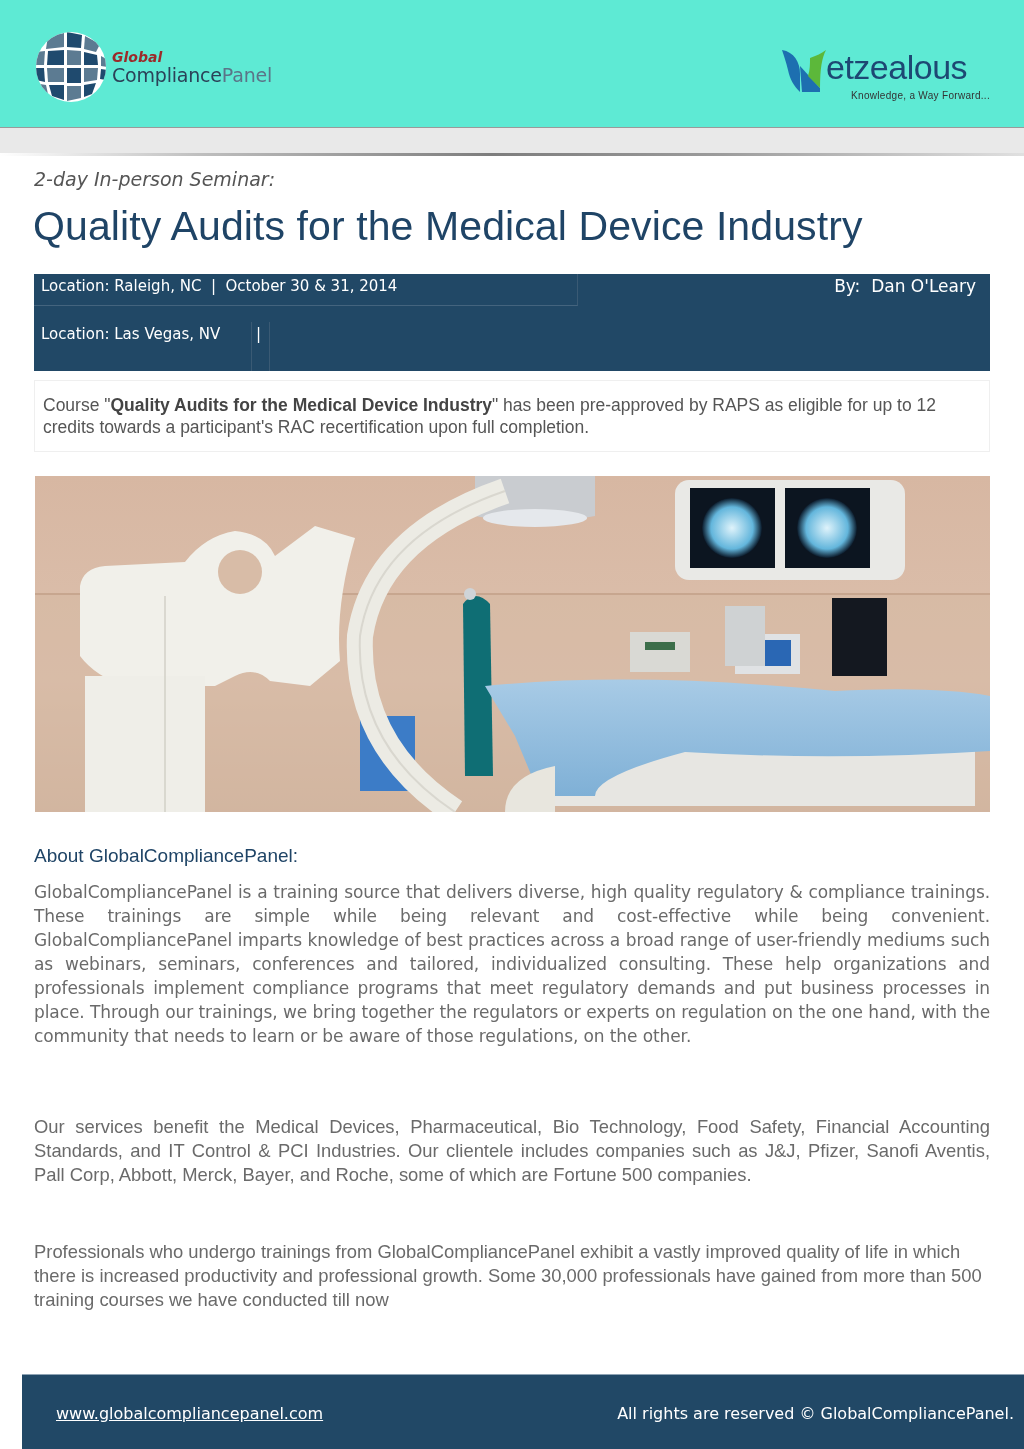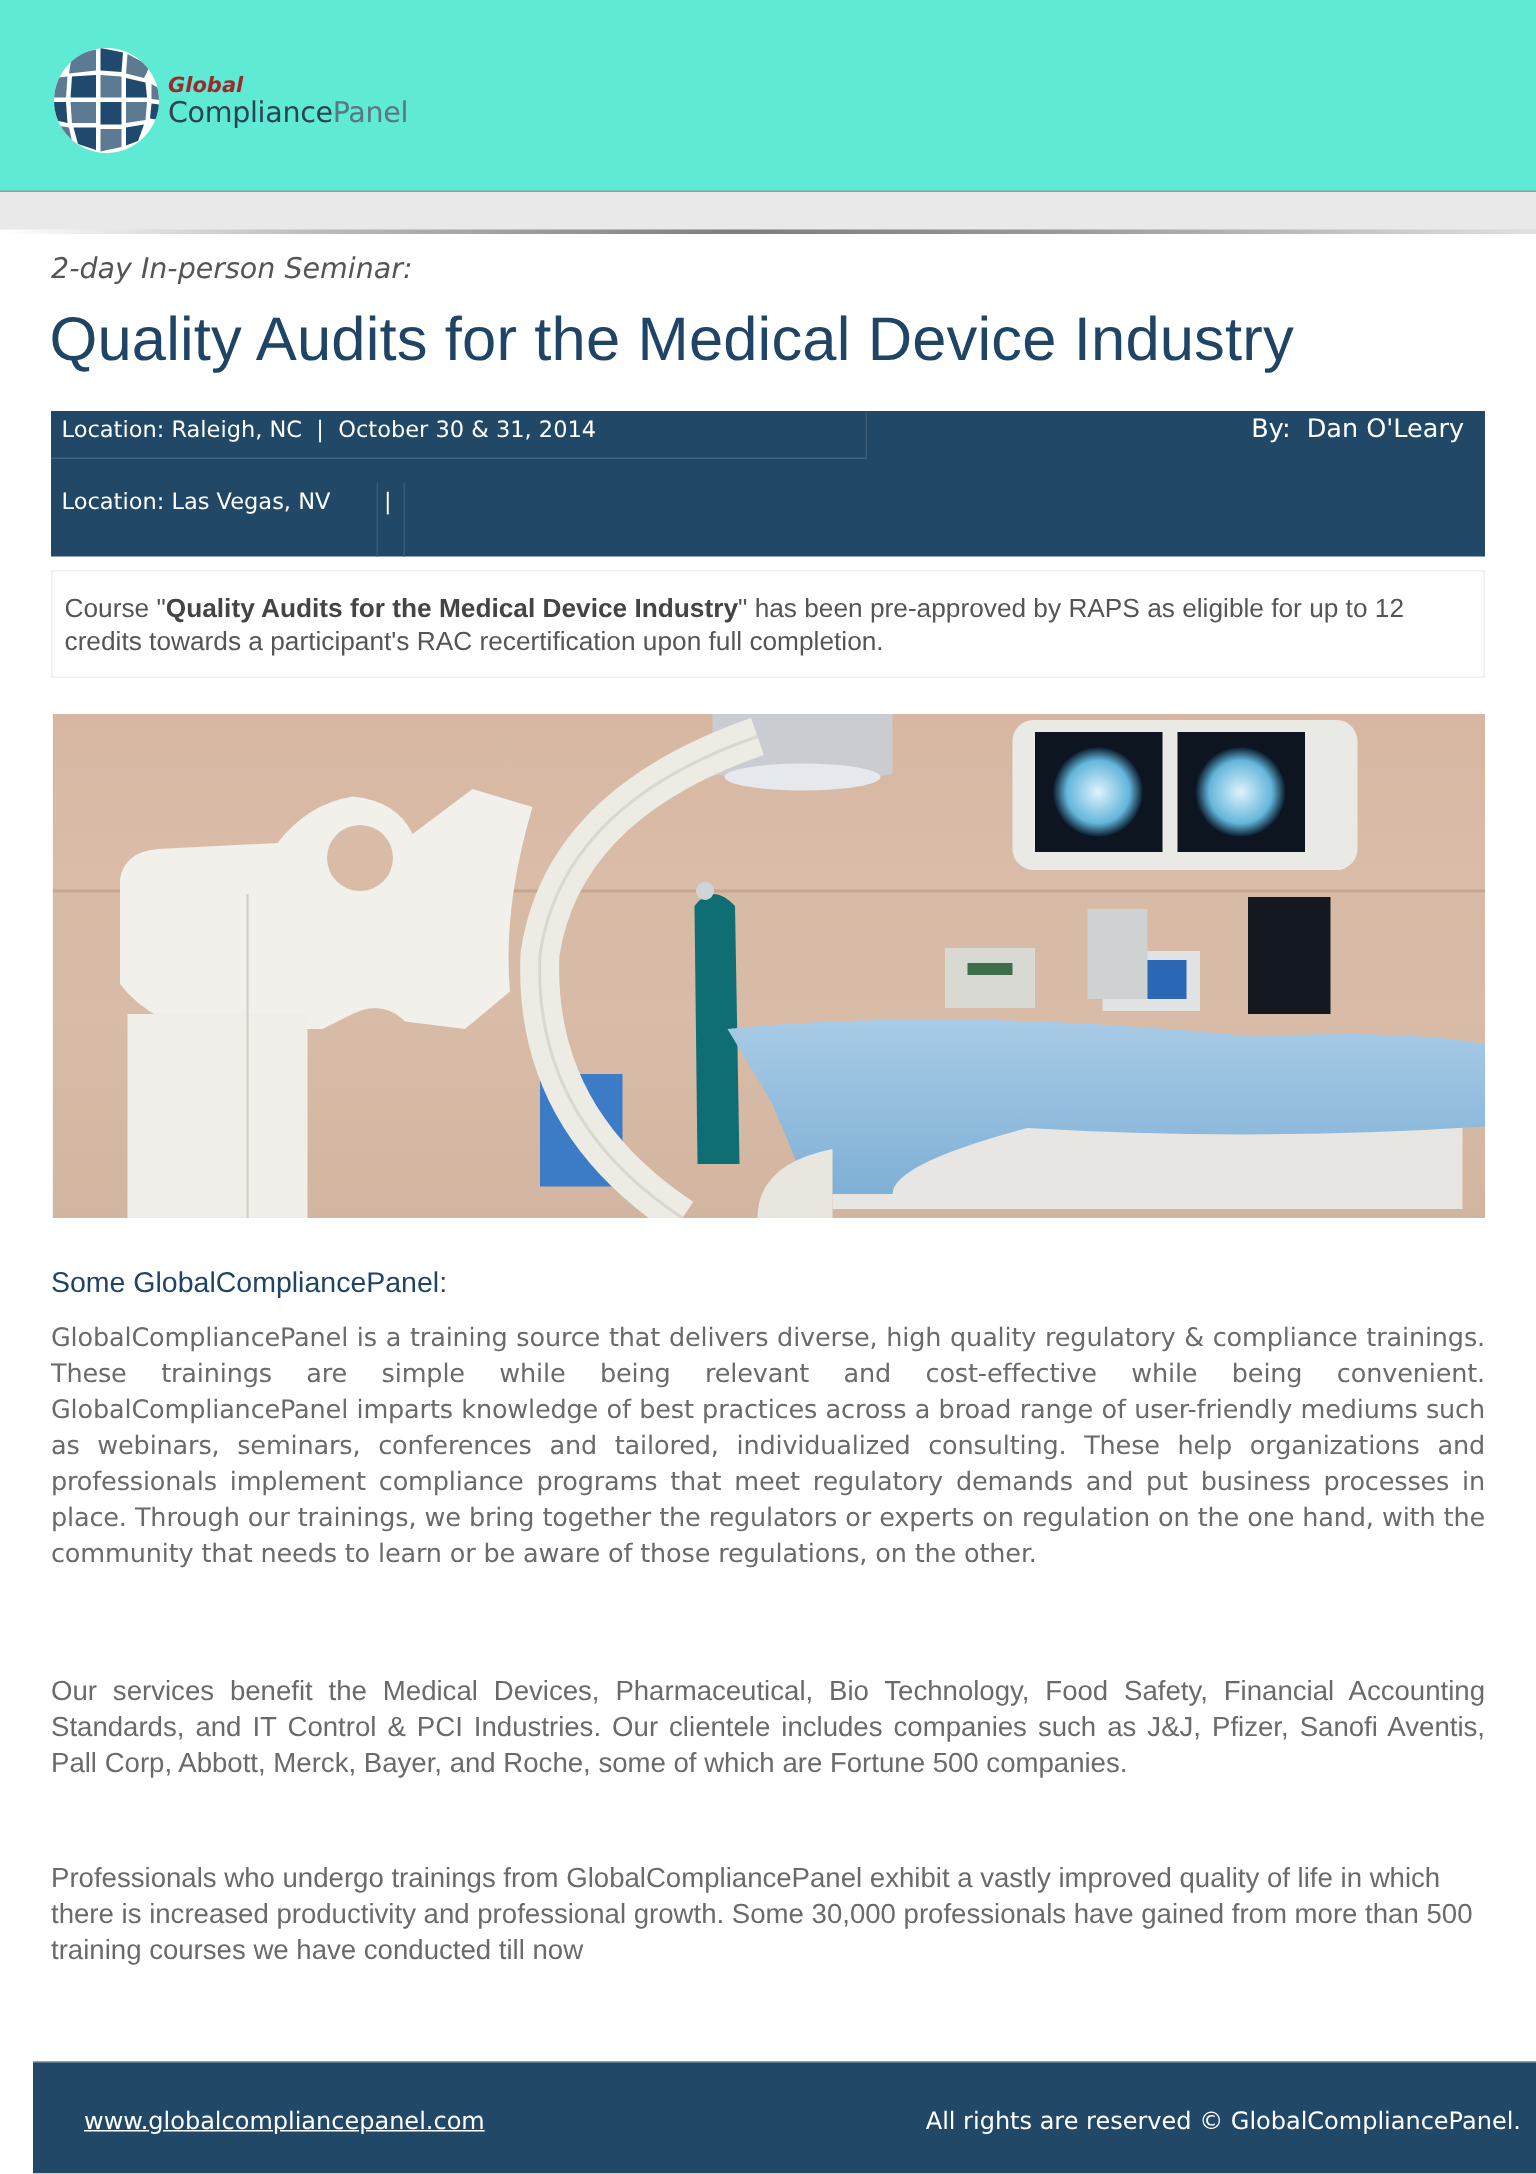--- a/index.html
+++ b/index.html
@@ -86,20 +86,29 @@
         <path d="M33 56 L47 56 L47 68 L33 71 Z" fill="#5c7b92"></path>
         <path d="M50 55 L62 53 L58 64 L50 67 Z" fill="#1f4a6e"></path>
       </g>
     </svg>
     <div class="gcp-text">
       <div class="gcp-global">Global</div>
       <div class="gcp-name"><span>Compliance</span><span class="panel">Panel</span></div>
     </div>
   </div>
 
+  <div class="nz-logo">
+    <svg class="nz-mark" viewBox="0 0 52 46">
+      <path d="M2 2 C14 4 20 14 20 26 L20 44 C14 38 10 32 8 22 C6 14 4 8 2 2 Z" fill="#1d6fb0"></path>
+      <path d="M20 18 L40 40 L40 44 L22 44 Z" fill="#1d6fb0"></path>
+      <path d="M30 10 C36 8 42 5 46 2 C42 10 40 20 40 40 L28 28 C30 22 30 16 30 10 Z" fill="#5cb83a"></path>
+    </svg>
+    <div class="nz-word">etzealous</div>
+    <div class="nz-tag">Knowledge, a Way Forward...</div>
+  </div>
 </div>
 <div class="subband"></div>
 <div class="subband-line"></div>
 
 <div class="kicker">2-day In-person Seminar:</div>
 <h1 class="title" style="font-weight:normal;">Quality Audits for the Medical Device Industry</h1>
 
 <div class="info">
   <div class="cell row1" style="white-space:pre;">Location: Raleigh, NC  |  October 30 &amp; 31, 2014</div>
   <div class="cell row2a">Location: Las Vegas, NV</div>
@@ -163,21 +172,21 @@
 
     <path d="M45 110 Q48 92 70 90 L150 86 Q170 60 200 55 Q230 58 240 80 L280 50 L320 62 Q300 130 305 185 L275 210 L235 205 Q220 190 200 200 L180 210 L90 210 Q60 200 45 180 Z" fill="#f1f0ea"></path>
     <circle cx="205" cy="96" r="22" fill="#d8bca7"></circle>
     <rect x="50" y="200" width="120" height="136" fill="#efeee8"></rect>
     <line x1="130" y1="120" x2="130" y2="336" stroke="#d2d0c7" stroke-width="1.5"></line>
 
     <path d="M520 336 L470 336 Q470 300 520 290 Z" fill="#e8e6de"></path>
   </svg>
 </div>
 
-<h2 class="about-h" style="font-weight:normal;">Some GlobalCompliancePanel:</h2>
+<h2 class="about-h" style="font-weight:normal;">About GlobalCompliancePanel:</h2>
 <p class="para p1">GlobalCompliancePanel is a training source that delivers diverse, high quality regulatory &amp; compliance trainings. These trainings are simple while being relevant and cost-effective while being convenient. GlobalCompliancePanel imparts knowledge of best practices across a broad range of user-friendly mediums such as webinars, seminars, conferences and tailored, individualized consulting. These help organizations and professionals implement compliance programs that meet regulatory demands and put business processes in place. Through our trainings, we bring together the regulators or experts on regulation on the one hand, with the community that needs to learn or be aware of those regulations, on the other.</p>
 <p class="para p2">Our services benefit the Medical Devices, Pharmaceutical, Bio Technology, Food Safety, Financial Accounting Standards, and IT Control &amp; PCI Industries. Our clientele includes companies such as J&amp;J, Pfizer, Sanofi Aventis, Pall Corp, Abbott, Merck, Bayer, and Roche, some of which are Fortune 500 companies.</p>
 <p class="para p3">Professionals who undergo trainings from GlobalCompliancePanel exhibit a vastly improved quality of life in which there is increased productivity and professional growth. Some 30,000 professionals have gained from more than 500 training courses we have conducted till now</p>
 
 <div class="footer">
   <a class="footer-link">www.globalcompliancepanel.com</a>
   <div class="footer-copy">All rights are reserved © GlobalCompliancePanel.</div>
 </div>
 
 </body></html>

